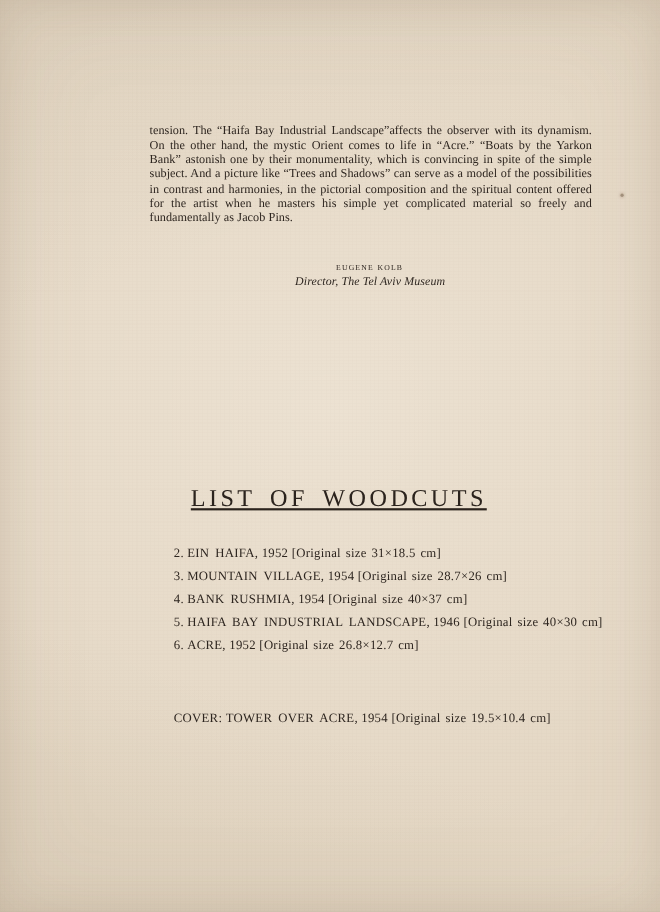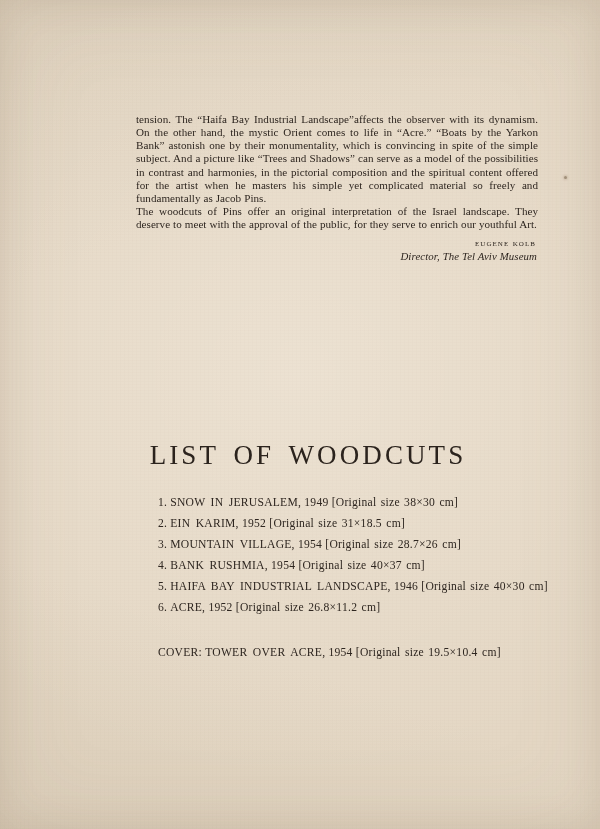--- a/index.html
+++ b/index.html
@@ -60,21 +60,21 @@
     word-spacing: 0.2px;
   }
   .para + .para { margin-top: 0; }
 
   
   .signature {
     position: absolute;
     left: 136px;
     top: 237px;
     width: 401px;
-    text-align: right;
+    text-align: center;
   }
   .sig-name {
     font-size: 9.6px;
     letter-spacing: 1.05px;
     font-variant: small-caps;
     text-transform: lowercase;
     line-height: 12.5px;
     padding-right: 1px;
   }
   .sig-name::first-letter { font-size: 9.6px; }
@@ -85,25 +85,26 @@
     letter-spacing: 0.12px;
   }
 
   
   .list-heading {
     position: absolute;
     left: 0;
     right: 0;
     top: 440px;
     text-align: center;
-    font-size: 27px;
+    font-size: 22px;
     letter-spacing: 3.1px;
     word-spacing: 5px;
     padding-left: 16px;
     color: #2b231d;
+    text-decoration: underline;
   }
 
   
   .woodcut-list {
     position: absolute;
     left: 158px;
     top: 492px;
     width: 400px;
     list-style: none;
     margin: 0;
@@ -146,48 +147,44 @@
 </style>
 </head>
 <body>
 
 <div class="page">
 
   <div class="grain"></div>
 
   <div class="body-block">
     <p class="para">tension. The “Haifa Bay Industrial Landscape”affects the observer with its dynamism. On the other hand, the mystic Orient comes to life in “Acre.” “Boats by the Yarkon Bank” astonish one by their monumentality, which is convincing in spite of the simple subject. And a picture like “Trees and Shadows” can serve as a model of the possibilities in contrast and harmonies, in the pictorial composition and the spiritual content offered for the artist when he masters his simple yet complicated material so freely and fundamentally as Jacob Pins.</p>
-    <p class="para">The woodcuts of Pins offer an original interpretation of the Israel landscape. They deserve to meet with the approval of the public, for they serve to enrich our youthful Art.</p>
   </div>
 
   <div class="signature">
     <div class="sig-name">Eugene Kolb</div>
     <div class="sig-role">Director, The Tel Aviv Museum</div>
   </div>
 
   <div class="list-heading">LIST OF WOODCUTS</div>
 
   <ul class="woodcut-list">
     <li class="woodcut-item">
-      <span class="wc-num">1.</span><span class="wc-title">SNOW IN JERUSALEM,</span> <span class="wc-year">1949</span> <span class="wc-size">[Original size 38×30 cm]</span>
-    </li>
-    <li class="woodcut-item">
-      <span class="wc-num">2.</span><span class="wc-title">EIN KARIM,</span> <span class="wc-year">1952</span> <span class="wc-size">[Original size 31×18.5 cm]</span>
+      <span class="wc-num">2.</span><span class="wc-title">EIN HAIFA,</span> <span class="wc-year">1952</span> <span class="wc-size">[Original size 31×18.5 cm]</span>
     </li>
     <li class="woodcut-item">
       <span class="wc-num">3.</span><span class="wc-title">MOUNTAIN VILLAGE,</span> <span class="wc-year">1954</span> <span class="wc-size">[Original size 28.7×26 cm]</span>
     </li>
     <li class="woodcut-item">
       <span class="wc-num">4.</span><span class="wc-title">BANK RUSHMIA,</span> <span class="wc-year">1954</span> <span class="wc-size">[Original size 40×37 cm]</span>
     </li>
     <li class="woodcut-item">
       <span class="wc-num">5.</span><span class="wc-title">HAIFA BAY INDUSTRIAL LANDSCAPE,</span> <span class="wc-year">1946</span> <span class="wc-size">[Original size 40×30 cm]</span>
     </li>
     <li class="woodcut-item">
-      <span class="wc-num">6.</span><span class="wc-title">ACRE,</span> <span class="wc-year">1952</span> <span class="wc-size">[Original size 26.8×11.2 cm]</span>
+      <span class="wc-num">6.</span><span class="wc-title">ACRE,</span> <span class="wc-year">1952</span> <span class="wc-size">[Original size 26.8×12.7 cm]</span>
     </li>
   </ul>
 
   <div class="cover-line">
     <span class="cover-label">COVER:</span> <span class="cover-title">TOWER OVER ACRE,</span> <span>1954</span> <span class="cover-size">[Original size 19.5×10.4 cm]</span>
   </div>
 
   <div class="speck"></div>
   <div class="edge-shade"></div>
 </div>

